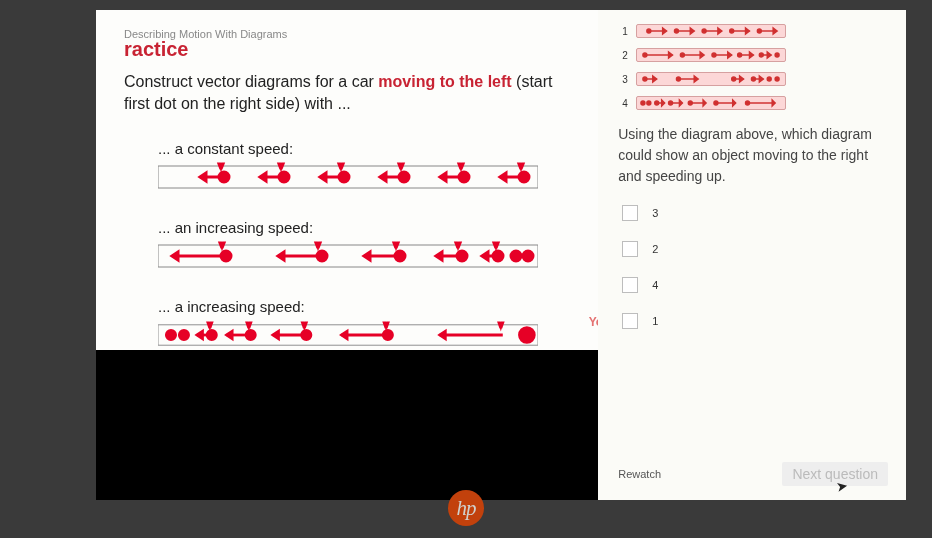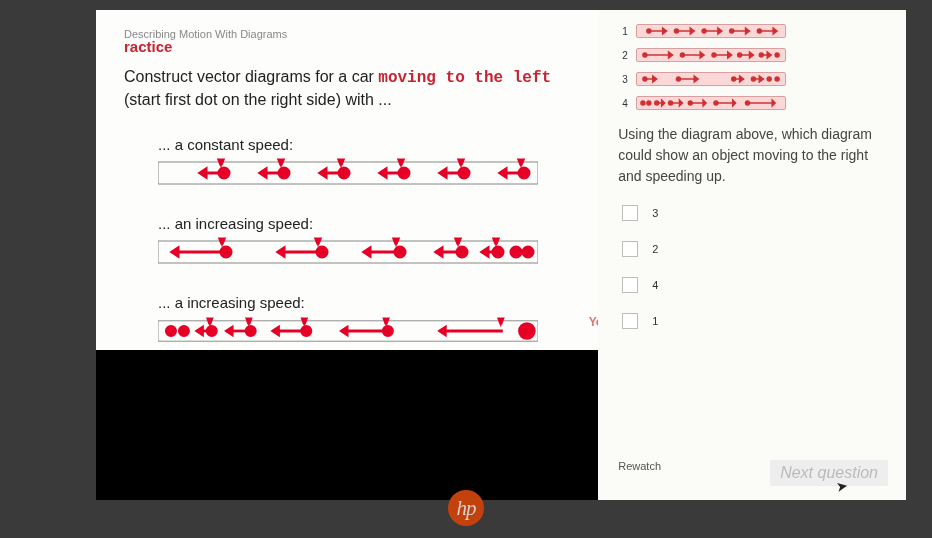--- a/index.html
+++ b/index.html
@@ -34,30 +34,30 @@
     color: #888;
     font-weight: 300;
     margin-bottom: -2px;
   }
   .title-line {
     margin-bottom: 10px;
   }
   .title-red {
     color: #c82333;
     font-weight: bold;
-    font-size: 15px;
+    font-size: 20px;
     margin-top: 48px;
   }
   .instruction {
     font-size: 16px;
     color: #222;
     margin-bottom: 4px;
     line-height: 1.4;
   }
-  .instruction .red-bold { color: #c82333; font-weight: bold; font-family: Liberation Mono, monospace; }
+  .instruction .red-bold { color: #c82333; font-weight: bold; }
   .sub-label {
     margin-left: 34px;
     margin-top: 24px;
     font-size: 15px;
     color: #222;
   }
   .diagram-box {
     margin-left: 34px;
     margin-top: 2px;
     width: 380px;
@@ -160,36 +160,35 @@
     background: #fff;
   }
   .answer-text {
     font-size: 11px;
     color: #333;
   }
   .right-footer {
     margin-top: auto;
     display: flex;
     justify-content: space-between;
-    align-items: flex-start;
+    align-items: center;
     padding-top: 14px;
   }
   .rewatch {
     font-size: 11px;
     color: #555;
     cursor: pointer;
   }
   .next-btn {
-    font-size: 16px;
+    font-size: 14px;
     color: #bbb;
     background: #eee;
     padding: 4px 10px;
     border-radius: 2px;
     cursor: pointer;
-    font-style: italic;
   }
   .cursor-icon {
     position: absolute;
     bottom: 6px;
     right: 58px;
     font-size: 14px;
     color: #222;
     transform: rotate(-10deg);
   }
   .hp-logo {

